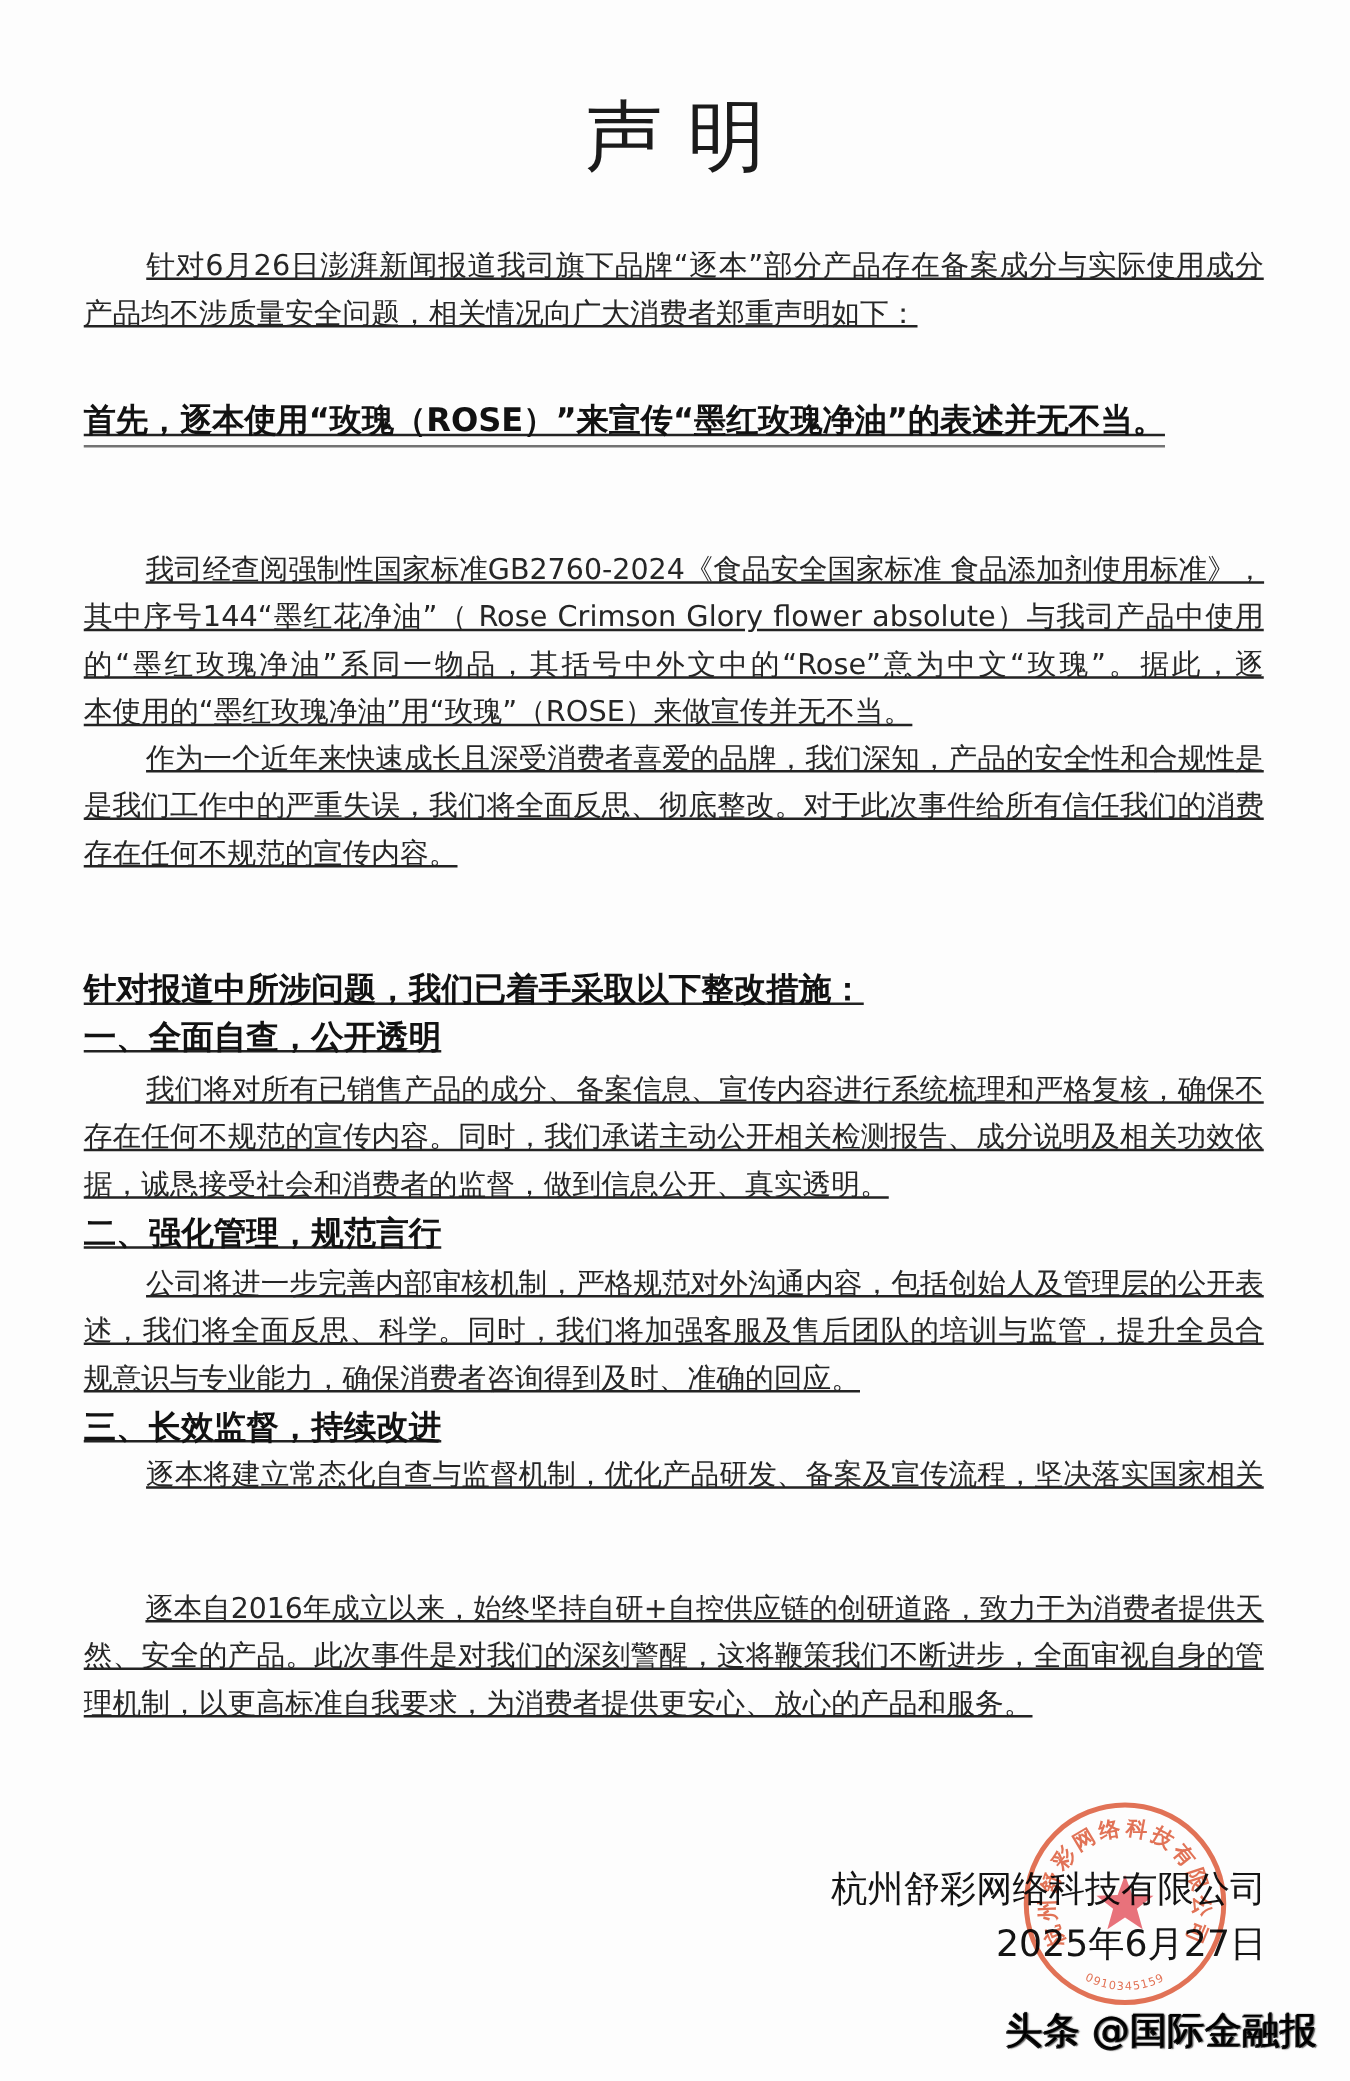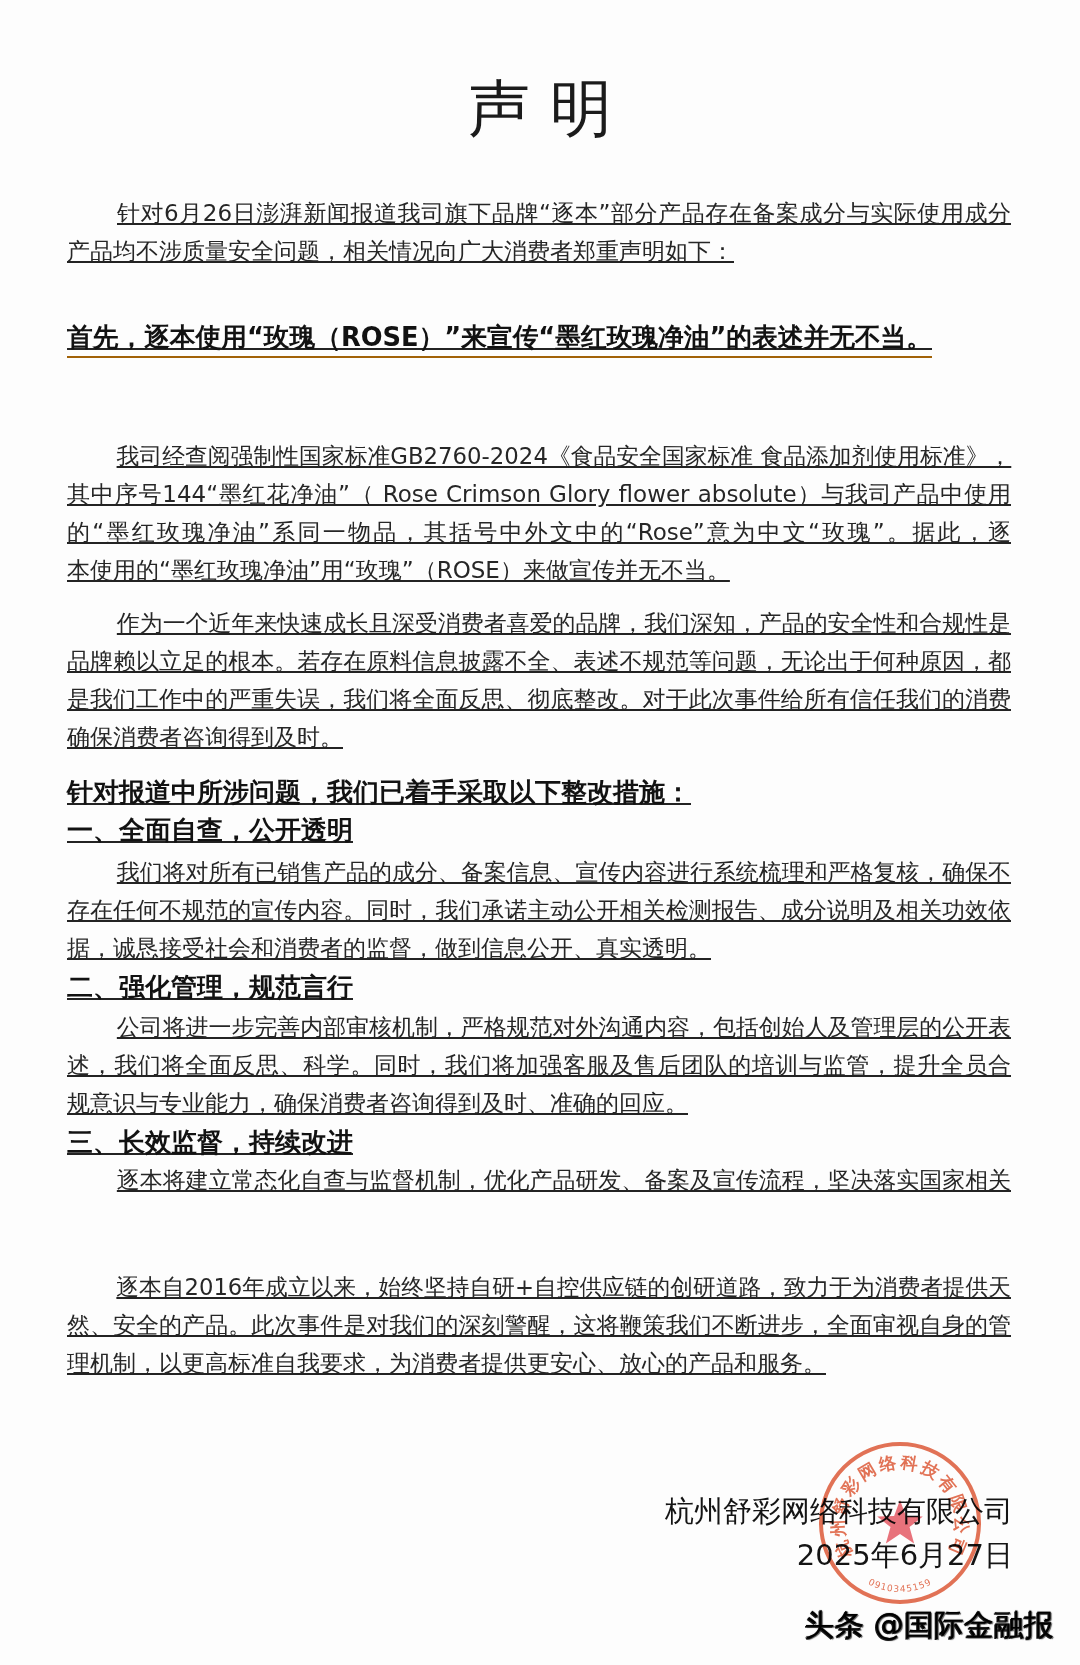--- a/index.html
+++ b/index.html
@@ -26,21 +26,21 @@
     font-size: 23px; white-space: nowrap; overflow: visible;
     transform-origin: left center; color: #262626;
   }
   .j { text-align: justify; text-align-last: justify; }
   .ind { text-indent: 50px; }
   .h {
     display: block; height: 38px; line-height: 38px;
     font-size: 26px; font-weight: bold; color: #121212;
     white-space: nowrap; transform-origin: left center;
   }
-  .underlined { width: 865px; border-bottom: 2px solid #a16207; height: 40px; text-align: right; }
+  .underlined { width: 865px; border-bottom: 2px solid #737373; height: 40px; }
   .underlined .h { width: 865px; }
 
   .sig {
     position: absolute; right: 67px; text-align: right; white-space: nowrap;
     font-size: 29px; line-height: 36px; color: #141414;
   }
   .stamp {
     position: absolute; left: 817px; top: 1439px; width: 166px; height: 166px;
     mix-blend-mode: multiply; opacity: 0.88;
   }
@@ -67,25 +67,24 @@
   </div>
 
 
   <div class="block" style="top:437px">
     <div class="ln j ind fit" style="width: 952px; transform: scaleX(0.991597);">我司经查阅强制性国家标准GB2760-2024《食品安全国家标准 食品添加剂使用标准》，</div>
     <div class="ln j fit">其中序号144“墨红花净油”（ Rose Crimson Glory flower absolute）与我司产品中使用</div>
     <div class="ln j fit">的“墨红玫瑰净油”系同一物品，其括号中外文中的“Rose”意为中文“玫瑰”。据此，逐</div>
     <div class="ln fit">本使用的“墨红玫瑰净油”用“玫瑰”（ROSE）来做宣传并无不当。</div>
   </div>
 
-  <div class="block" style="top:604px">
+  <div class="block" style="top:588px">
     <div class="ln j ind fit" style="width: 947px; transform: scaleX(0.996832);">作为一个近年来快速成长且深受消费者喜爱的品牌，我们深知，产品的安全性和合规性是</div>
-    <div class="ln j fit">品牌赖以立足的根本。若存在原料信息披露不全、表述不规范等问题，无论出于何种原因，都</div>
     <div class="ln j fit">是我们工作中的严重失误，我们将全面反思、彻底整改。对于此次事件给所有信任我们的消费</div>
-    <div class="ln fit">确保消费者咨询得到及时。</div>
+    <div class="ln fit">存在任何不规范的宣传内容。</div>
   </div>
 
   <div class="block" style="top:773px">
     <div class="h fit">针对报道中所涉问题，我们已着手采取以下整改措施：</div>
   </div>
 
   <div class="block" style="top:853px">
     <div class="ln j ind fit" style="width: 947px; transform: scaleX(0.996832);">我们将对所有已销售产品的成分、备案信息、宣传内容进行系统梳理和严格复核，确保不</div>
     <div class="ln j fit">存在任何不规范的宣传内容。同时，我们承诺主动公开相关检测报告、成分说明及相关功效依</div>
     <div class="ln fit">据，诚恳接受社会和消费者的监督，做到信息公开、真实透明。</div>

